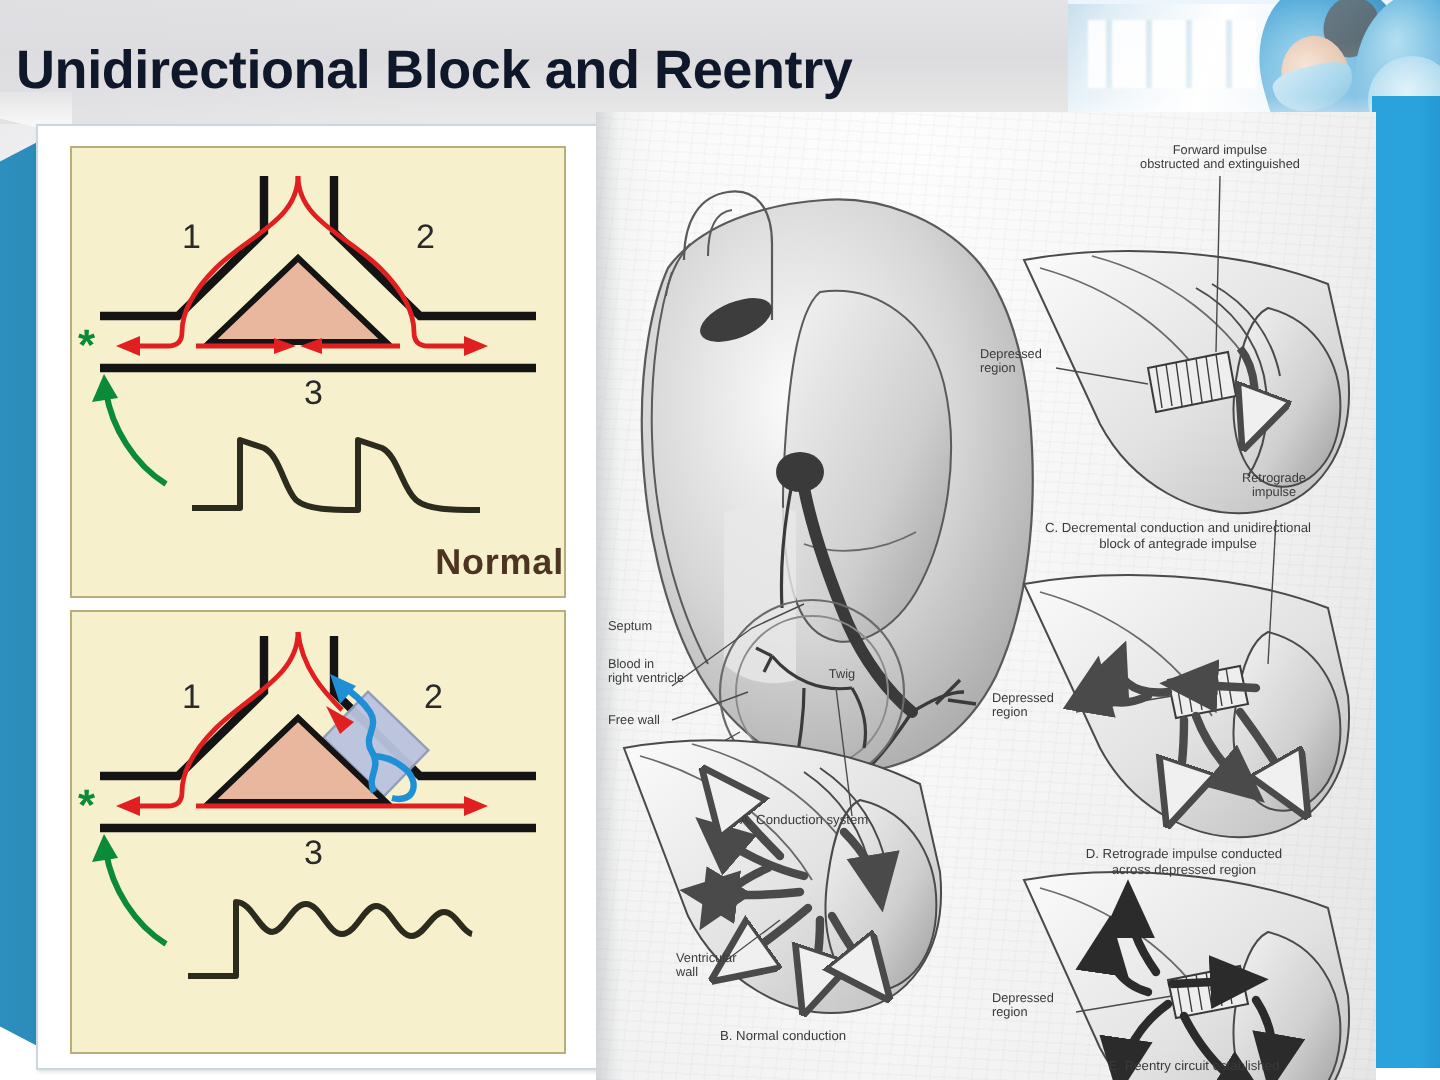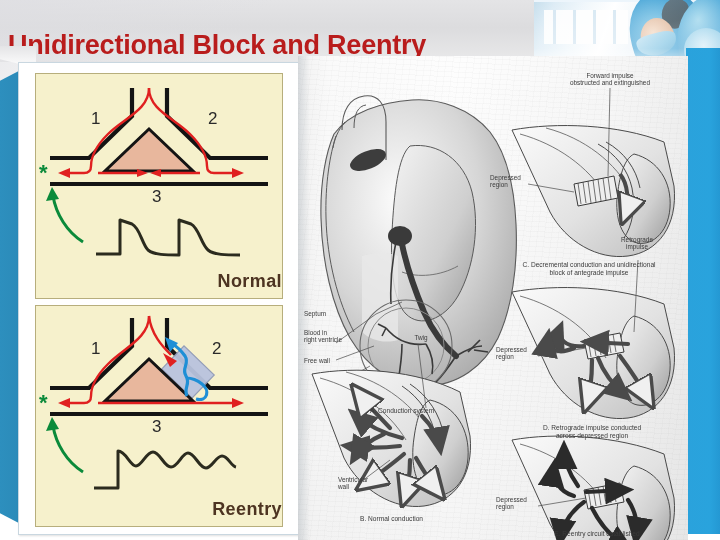--- a/index.html
+++ b/index.html
@@ -80,24 +80,23 @@
   }
   .photo .haze {
     position: absolute; left: 0; top: 0; width: 186px; height: 62px;
     background: linear-gradient(180deg, rgba(255,255,255,0.12) 0%, rgba(255,255,255,0.38) 78%, rgba(255,255,255,0.75) 100%);
   }
   
   .title {
     position: absolute; left: 8px; top: 20px;
     font-size: 27px; font-weight: bold;
     letter-spacing: -0.2px;
-    color: #b91c1c;
+    color: #0f172a;
     white-space: nowrap;
     font-family: "Liberation Sans", sans-serif;
-    margin-top: 10px;
   }
   
   .bar-left {
     position: absolute; left: 0px; top: 62px; width: 36px; height: 470px;
     background: linear-gradient(90deg,#2d8fbe 0%,#2b8ab8 60%,#2681ae 100%);
     clip-path: polygon(0 4%, 100% 0, 100% 100%, 0 96%);
   }
   .bar-left-top {
     position: absolute; left: 0px; top: 46px; width: 36px; height: 22px;
     background: linear-gradient(180deg,#e4e4e6 0%, #ffffff 100%);
@@ -258,21 +257,20 @@
 
         <text x="55" y="48" font-family="Liberation Sans, sans-serif" font-size="17" fill="#2a2a2a">1</text>
         <text x="176" y="48" font-family="Liberation Sans, sans-serif" font-size="17" fill="#2a2a2a">2</text>
         <text x="116" y="126" font-family="Liberation Sans, sans-serif" font-size="17" fill="#2a2a2a">3</text>
         <text x="3" y="104" font-family="Liberation Sans, sans-serif" font-size="22" font-weight="bold" fill="#0b8a3a">*</text>
         <path d="M47,166 C31,156 20,138 17,120" stroke="#0b8a3a" stroke-width="3" fill="none"></path>
         <polygon points="16,111 10,125 23,123" fill="#0b8a3a"></polygon>
 
         <path d="M58,182 L82,182 L82,145 C90,145 94,160 100,160 C106,160 110,146 117,146 C124,146 128,161 135,161 C142,161 146,147 152,147 C159,147 163,162 170,162 C176,162 180,150 186,150 C192,150 195,160 200,161" stroke="#2b2b1e" stroke-width="3" fill="none" stroke-linejoin="round"></path>
       </svg>
-      <div class="panel-caption">Reentry</div>
     </div>
   </div>
 
   <div class="figure">
     <div class="grain"></div>
     <div class="spine"></div>
 
     <svg class="fig-svg" viewBox="0 0 390 484">
       <defs>
         <radialGradient id="gMus" cx="40%" cy="35%" r="75%">

